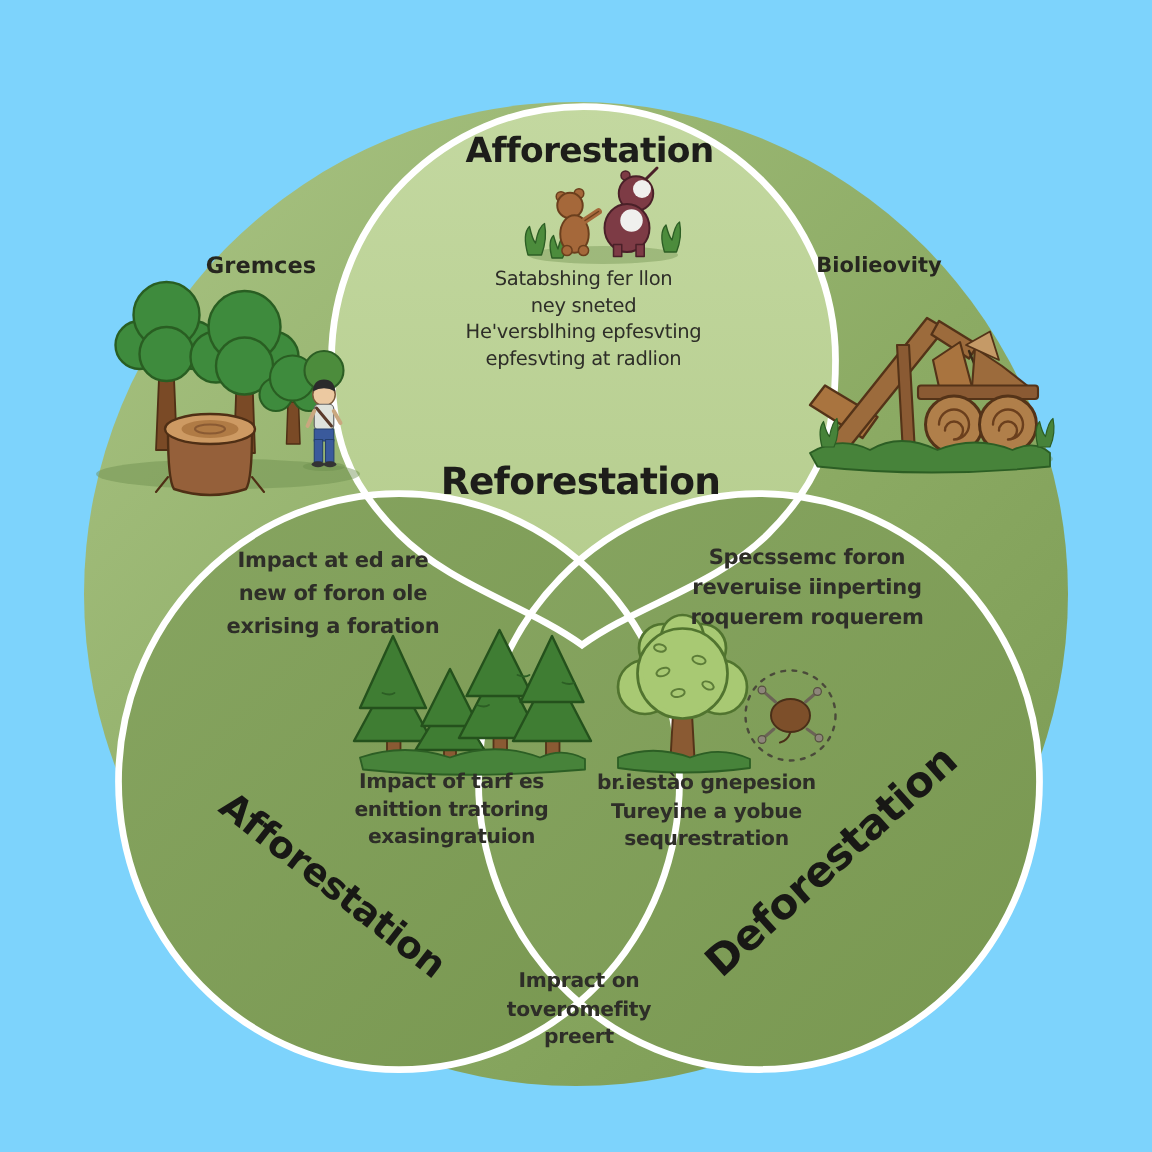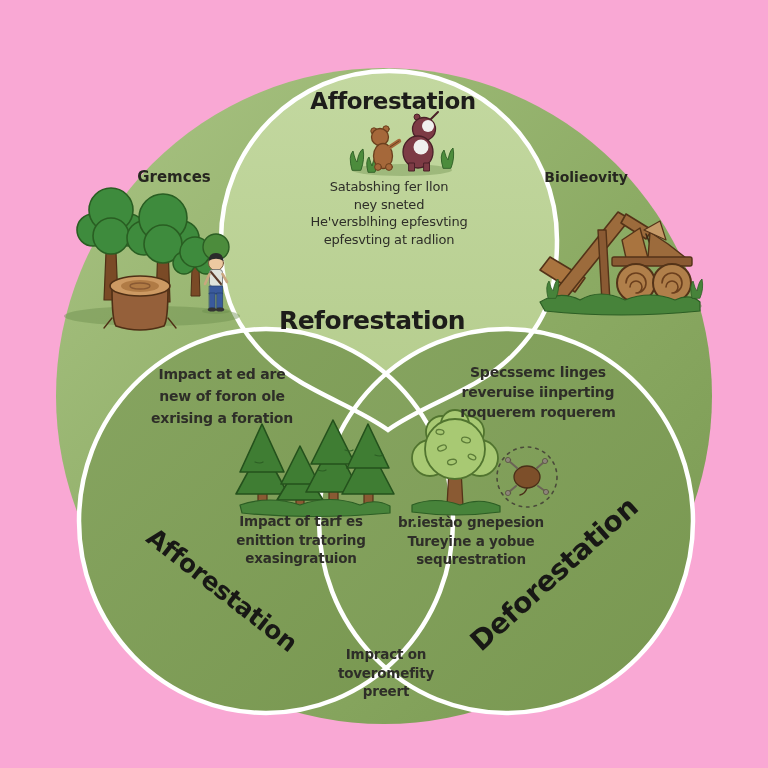--- a/index.html
+++ b/index.html
@@ -1,18 +1,18 @@
 <!DOCTYPE html>
 <html><head>
 <meta charset="utf-8">
 <style>
   html,body { margin:0; padding:0; background:#ffffff; }
   .stage {
     position:relative; width:768px; height:768px;
-    background:#f9a8d4; overflow:hidden;
+    background:#7dd3fc; overflow:hidden;
     font-family:"DejaVu Sans", sans-serif;
   }
   .stage svg.bg { position:absolute; left:0; top:0; }
   .txt { position:absolute; text-align:center; color:#2e2e28; }
   .txt div { white-space:nowrap; }
   .title-top  { font-size:23px; font-weight:700; letter-spacing:-0.5px; color:#1d1d1a; }
   .title-mid  { font-size:25px; font-weight:700; letter-spacing:-0.5px; color:#1d1d1a; }
   .outer-lab  { font-size:15px; font-weight:700; color:#26261f; }
   .body13     { font-size:13px; font-weight:400; line-height:17.5px; letter-spacing:-0.2px; }
   .body14     { font-size:14px; font-weight:700; line-height:22px;  letter-spacing:-0.2px; }
@@ -215,34 +215,34 @@
 
   <div class="txt title-top" style="left:263px; top:88px; width:260px;">Afforestation</div>
 
   <div class="txt body13" style="left:264px; top:178px; width:250px;">
     <div>Satabshing fer llon</div>
     <div>ney sneted</div>
     <div>He'versblhing epfesvting</div>
     <div>epfesvting at radlion</div>
   </div>
 
-  <div class="txt title-mid" style="left:242px; top:306px; width:260px;">Reforestation</div>
+  <div class="txt title-mid" style="left:257px; top:306px; width:260px;">Reforestation</div>
 
   <div class="txt outer-lab" style="left:104px; top:168px; width:140px;">Gremces</div>
 
   <div class="txt outer-lab" style="left:516px; top:169px; width:140px; font-size:14px;">Biolieovity</div>
 
   <div class="txt body14" style="left:107px; top:363px; width:230px;">
     <div>Impact at ed are</div>
     <div>new of foron ole</div>
     <div>exrising a foration</div>
   </div>
 
   <div class="txt body14b" style="left:423px; top:362px; width:230px;">
-    <div>Specssemc linges</div>
+    <div>Specssemc foron</div>
     <div>reveruise iinperting</div>
     <div>roquerem roquerem</div>
   </div>
 
   <div class="txt body13b" style="left:186px; top:512px; width:230px;">
     <div>Impact of tarf es</div>
     <div>enittion tratoring</div>
     <div>exasingratuion</div>
   </div>
 

